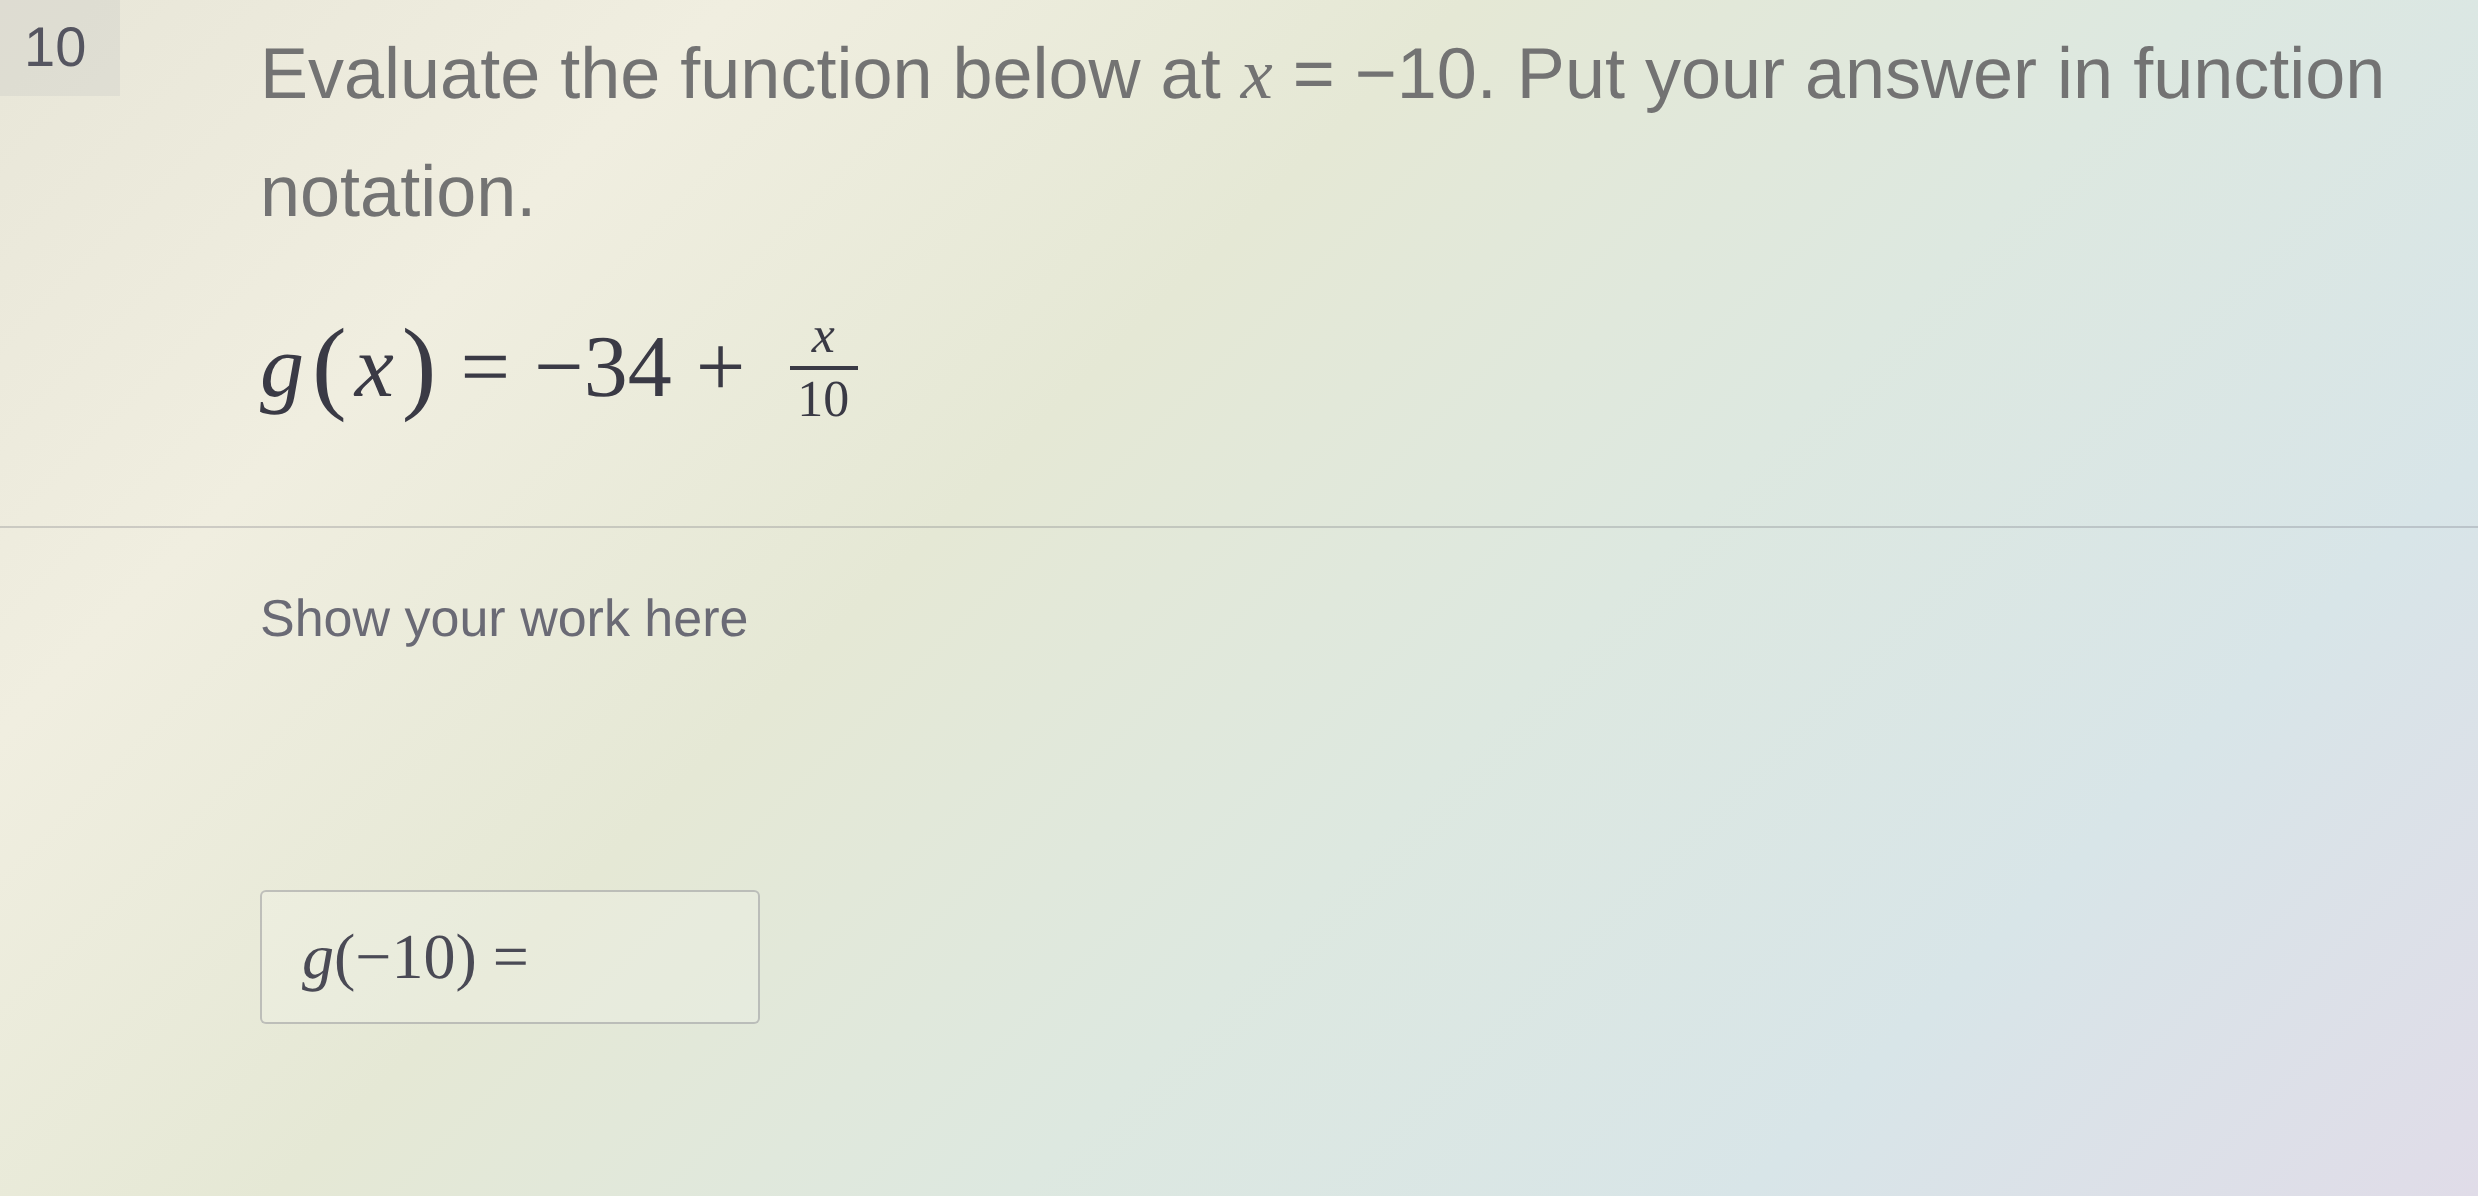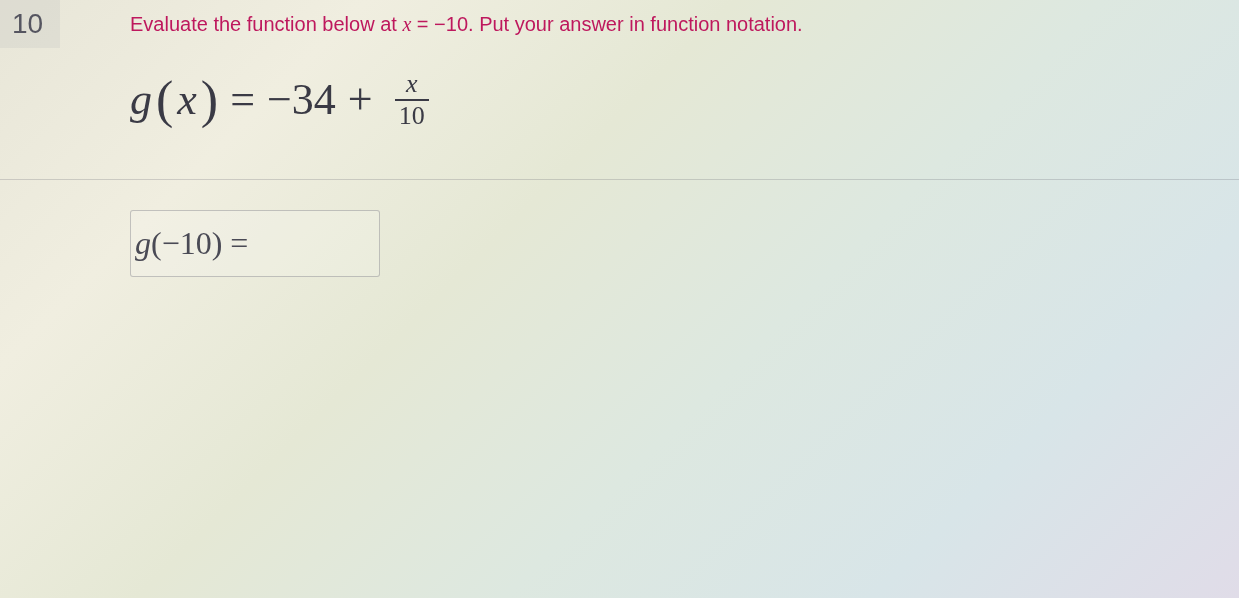--- a/index.html
+++ b/index.html
@@ -26,23 +26,23 @@
       font-family: Arial, sans-serif;
       color: #555560;
       background: rgba(200,200,195,0.3);
     }
     .content {
       margin-left: 130px;
       padding-top: 8px;
       padding-right: 40px;
     }
     .prompt-line {
-      font-size: 20px;
+      font-size: 36px;
       font-family: 'Segoe UI', Arial, sans-serif;
-      color: #be185d;
+      color: #737373;
       line-height: 1.6;
       margin-bottom: 10px;
     }
     .math-var {
       font-family: 'Times New Roman', serif;
       font-style: italic;
     }
     .equation {
       font-family: 'Times New Roman', serif;
       font-size: 44px;
@@ -86,21 +86,21 @@
     .work-area {
       font-size: 26px;
       font-family: 'Segoe UI', Arial, sans-serif;
       color: #6a6a75;
       margin-bottom: 120px;
       cursor: text;
     }
     .answer-box {
       border: 1px solid rgba(120,120,130,0.4);
       border-radius: 3px;
-      padding: 14px 4px;
+      padding: 14px 20px;
       background: rgba(255,255,255,0.15);
       width: fit-content;
       min-width: 250px;
     }
     .answer-prefix {
       font-family: 'Times New Roman', serif;
       font-size: 32px;
       color: #4a4a55;
       font-style: italic;
     }
@@ -128,20 +128,21 @@
     <span>−34</span>
     <span style="margin: 0 8px;">+</span>
     <span class="fraction">
       <span class="num">x</span>
       <span class="den">10</span>
     </span>
   </div>
 
   <div class="divider"></div>
 
+  <div class="work-area">Show your work here</div>
 
   <div class="answer-box">
     <span class="answer-prefix">
       <span>g</span><span class="minus">(</span><span class="minus">−10</span><span class="minus">)</span><span class="minus"> =</span>
     </span>
   </div>
 
 </div>
 
 </body></html>

